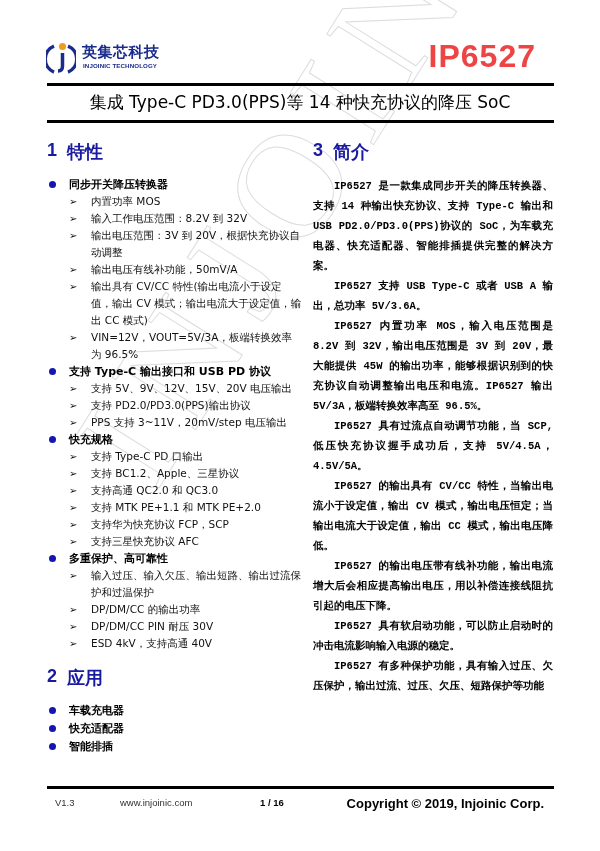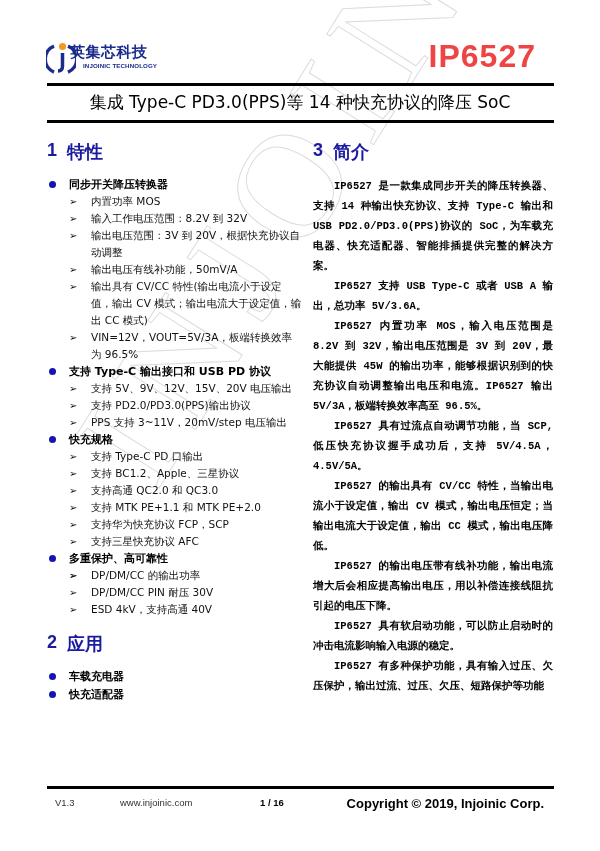--- a/index.html
+++ b/index.html
@@ -3,21 +3,21 @@
 <meta charset="utf-8">
 <style>
   html, body { margin:0; padding:0; background:#ffffff; }
   body { width:600px; height:851px; position:relative; overflow:hidden;
          font-family:"Liberation Sans","DejaVu Sans",sans-serif; color:#000; }
   .page { position:absolute; left:0; top:0; width:600px; height:851px; }
 
   
   .logo { position:absolute; left:46px; top:38px; width:130px; height:44px; }
   .logo-mark { position:absolute; left:0; top:4px; width:30px; height:34px; }
-  .logo-cn { position:absolute; left:24px; top:5px; font-size:15px; font-weight:bold;
+  .logo-cn { position:absolute; left:36px; top:5px; font-size:15px; font-weight:bold;
              color:#1a2b8c; letter-spacing:0.5px; white-space:nowrap; font-family:"DejaVu Sans",sans-serif; }
   .logo-en { position:absolute; left:37px; top:24px; font-size:6.2px; font-weight:bold;
              color:#1a2b8c; white-space:nowrap; letter-spacing:0.1px; }
   .part-no { position:absolute; right:64px; top:38px; font-size:32px; font-weight:bold;
              color:#ef4444; letter-spacing:1px;margin-left:20px; }
   .rule { position:absolute; left:47px; width:507px; background:#000; }
   .rule.top1 { top:83px; height:3px; }
   .rule.top2 { top:120px; height:3px; }
   .rule.bottom { top:786px; height:3px; }
   .subtitle { position:absolute; left:0; width:600px; top:91px; text-align:center;
@@ -104,34 +104,35 @@
           </ul></li>
         <li><span class="bullet"></span><span>快充规格</span><ul class="sub">
             <li><span class="arrow">➢</span><span>支持 Type-C PD 口输出</span></li>
             <li><span class="arrow">➢</span><span>支持 BC1.2、Apple、三星协议</span></li>
             <li><span class="arrow">➢</span><span>支持高通 QC2.0 和 QC3.0</span></li>
             <li><span class="arrow">➢</span><span>支持 MTK PE+1.1 和 MTK PE+2.0</span></li>
             <li><span class="arrow">➢</span><span>支持华为快充协议 FCP，SCP</span></li>
             <li><span class="arrow">➢</span><span>支持三星快充协议 AFC</span></li>
           </ul></li>
         <li><span class="bullet"></span><span>多重保护、高可靠性</span><ul class="sub">
-            <li><span class="arrow">➢</span></li>
+            <li><span class="arrow">➢</span><span>输入过压、输入欠压、输出短路、输出过流保护和过温保护</span></li>
             <li><span class="arrow">➢</span><span>DP/DM/CC 的输出功率</span></li>
             <li><span class="arrow">➢</span><span>DP/DM/CC PIN 耐压 30V</span></li>
             <li><span class="arrow">➢</span><span>ESD 4kV，支持高通 40V</span></li>
           </ul></li>
       </ul>
 
     <div class="sec-title" style="margin-top:14px;">
       <span class="num">2</span>
       <span>应用</span>
     </div>
     <ul class="feat app-list">
       <li><span class="bullet"></span><span>车载充电器</span></li>
       <li><span class="bullet"></span><span>快充适配器</span></li>
+      <li><span class="bullet"></span><span>智能排插</span></li>
     </ul>
   </div>
 
   <div class="col right">
     <div class="sec-title">
       <span class="num">3</span>
       <span>简介</span>
     </div>
     <div class="intro">
       <p>IP6527 是一款集成同步开关的降压转换器、支持 14 种输出快充协议、支持 Type-C 输出和 USB PD2.0/PD3.0(PPS)协议的 SoC，为车载充电器、快充适配器、智能排插提供完整的解决方案。</p>

